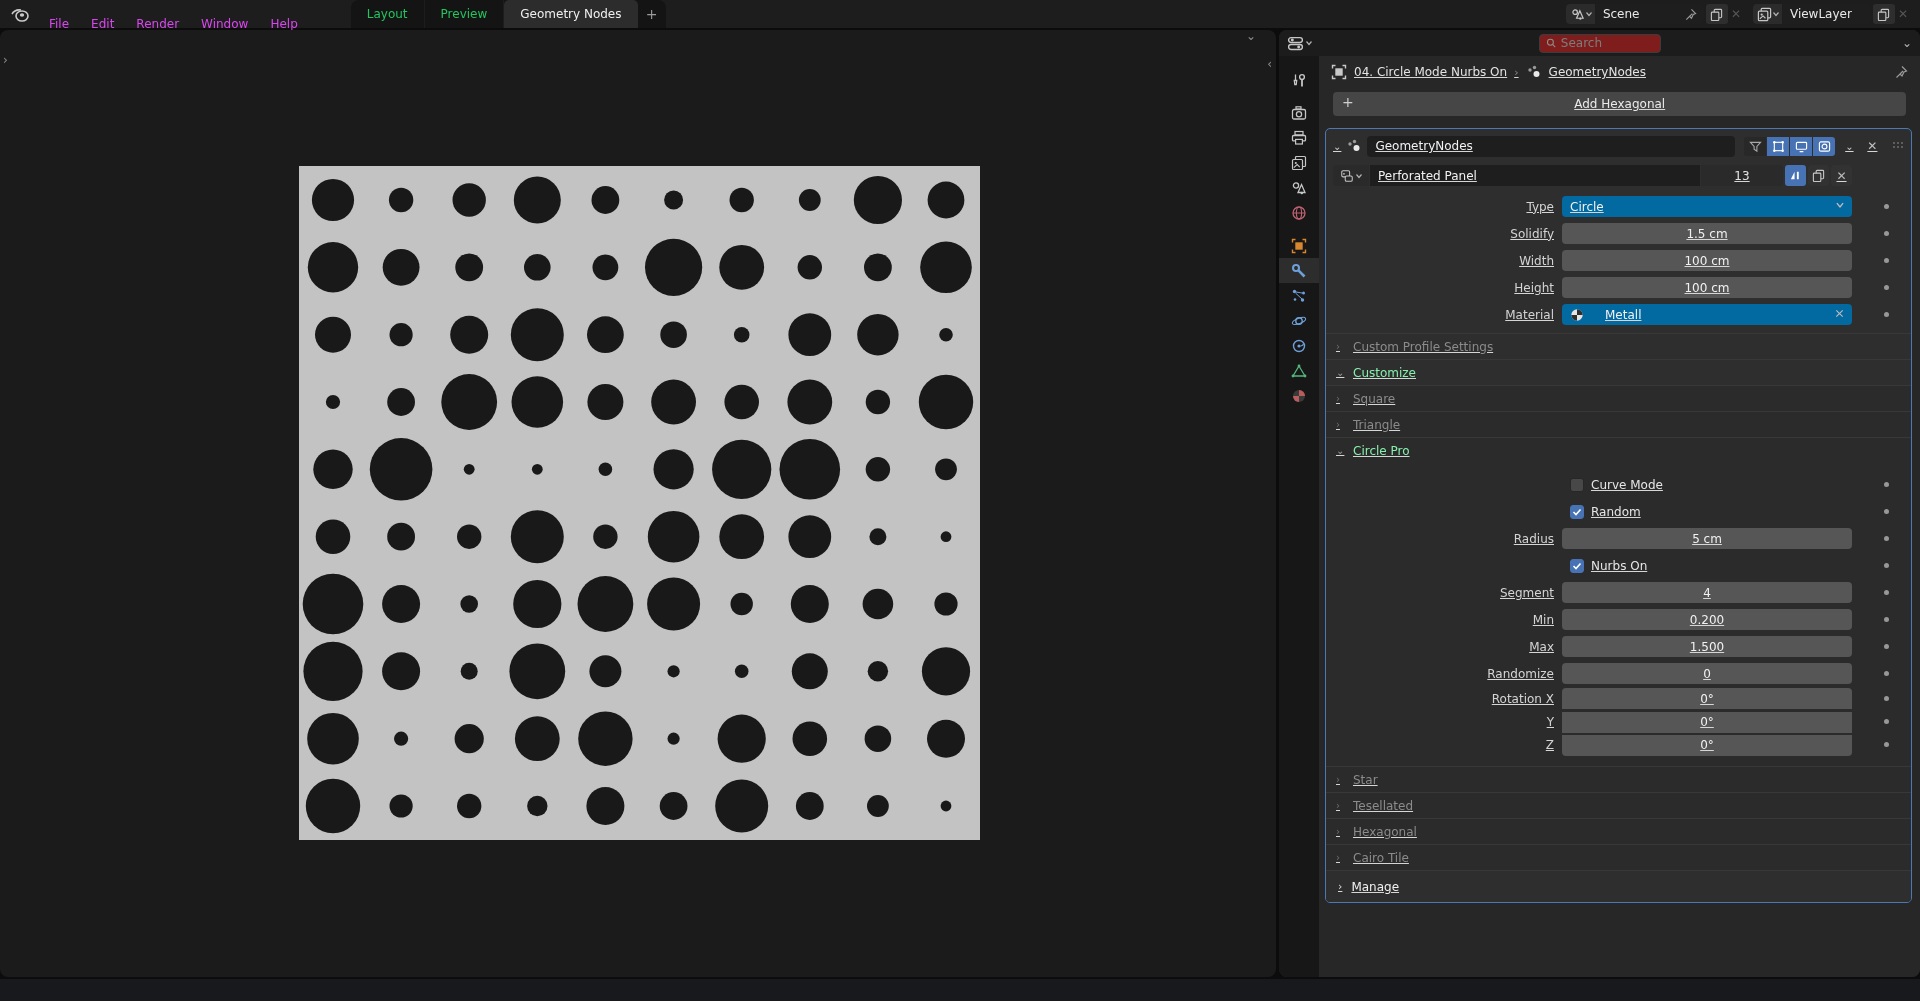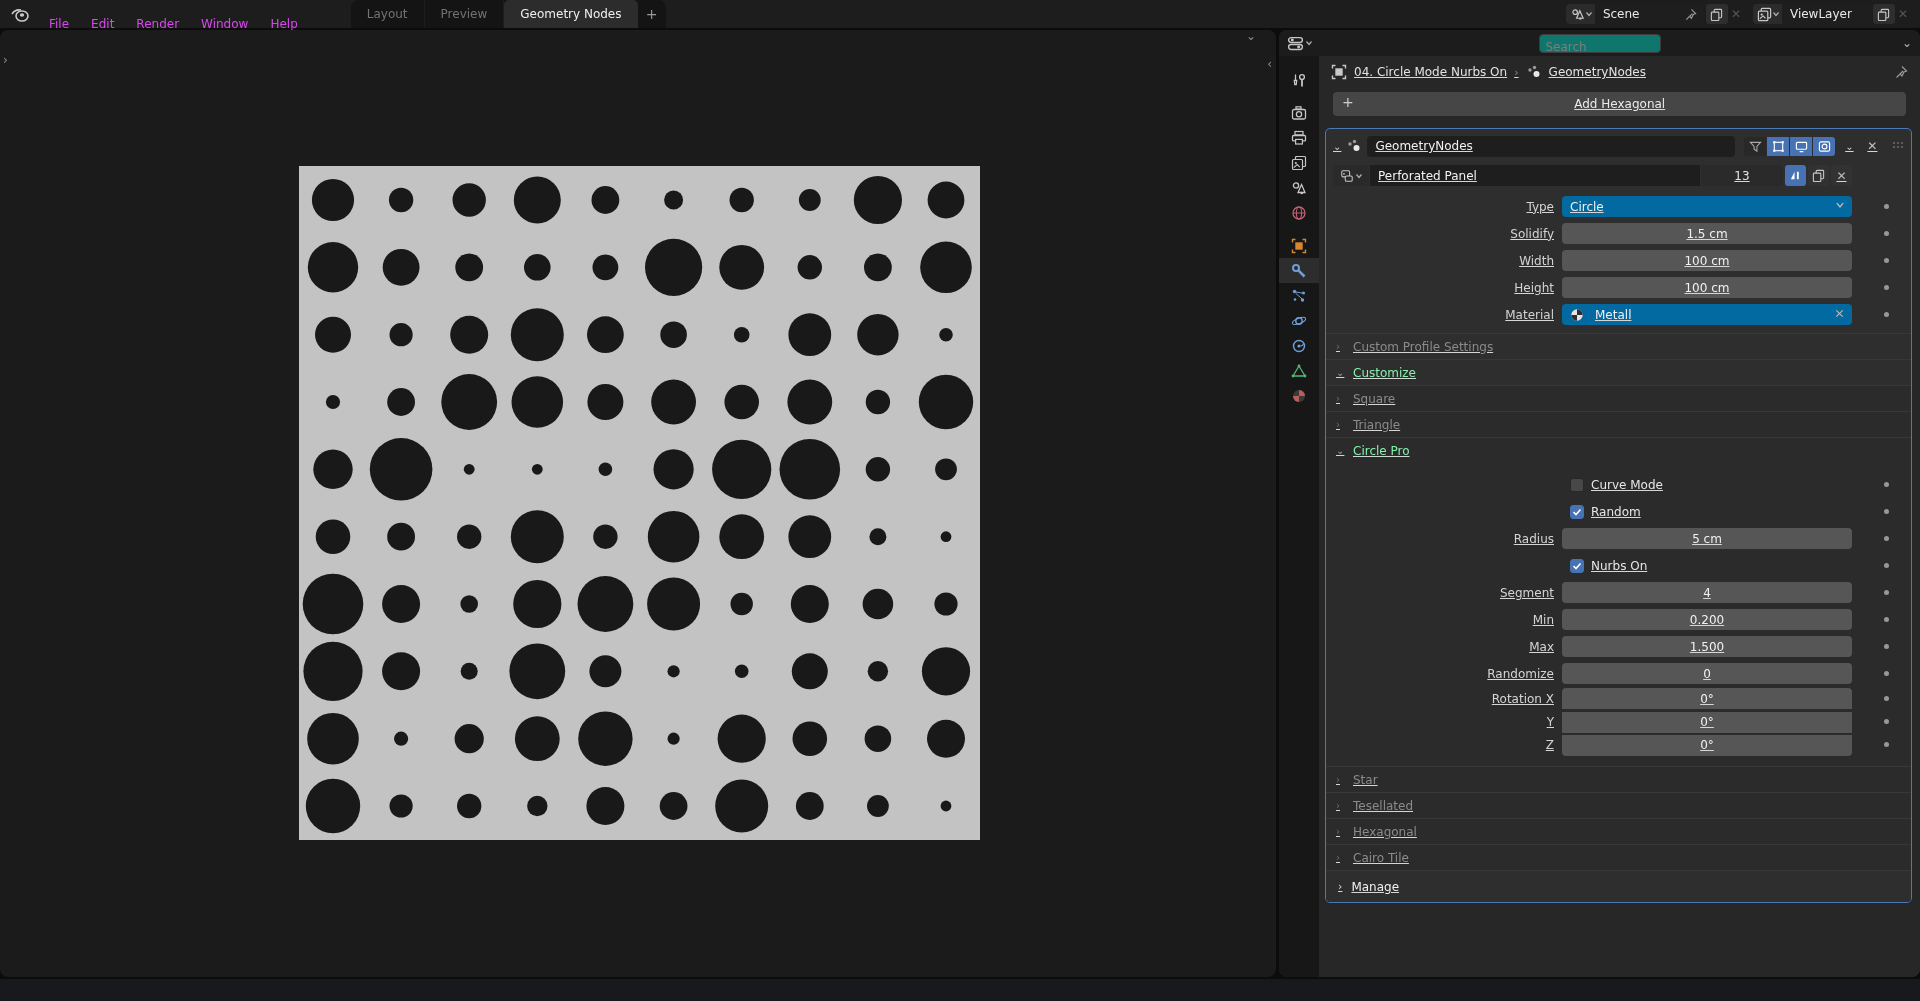--- a/index.html
+++ b/index.html
@@ -11,21 +11,21 @@
     -webkit-font-smoothing:antialiased;
   }
   svg { display:block; }
 
   
   .topbar { height:28px; background:#1d1d1d; display:flex; align-items:center; padding-left:10px; }
   .logo { margin-right:8px; }
   .menus { display:flex; }
   .menu-item { padding:0 11px; line-height:28px; color:#d946ef; cursor:default;margin-top:20px; }
   .tabstrip { display:flex; align-items:stretch; height:28px; margin-left:42px; background:#141414; border-radius:8px 8px 0 0; }
-  .wtab { padding:0 16px; line-height:28px; color:#737373; border-right:1px solid #1d1d1d; }
+  .wtab { padding:0 16px; line-height:28px; color:#22c55e; border-right:1px solid #1d1d1d; }
   .wtab.active { background:#2c2c2c; color:#efefef; border-radius:5px 5px 0 0; border-right:none; }
   .addtab { width:28px; text-align:center; line-height:28px; color:#9a9a9a; font-size:14px; }
   .topright { margin-left:auto; display:flex; align-items:center; gap:12px; padding-right:12px; }
   .selgroup { display:flex; align-items:center; height:20px; }
   .sel-iconbtn { display:flex; align-items:center; height:20px; background:#2b2b2b; border-radius:4px 0 0 4px; padding:0 2px 0 4px; }
   .sel-field { display:flex; align-items:center; height:20px; background:#1e1e1e; padding:0 7px; margin-left:1px; color:#e8e8e8; }
   .sel-field.endcap { border-radius:0 4px 4px 0; }
   .sel-field .grow { flex:1; }
   .minibtn { width:22px; height:20px; background:#2e2e2e; border-radius:3px; margin-left:2px; display:grid; place-items:center; }
   .xdim { color:#565656; margin-left:3px; font-size:12px; }
@@ -37,22 +37,22 @@
   .chev { position:absolute; color:#8f8f8f; font-size:12px; line-height:1; }
   .chev-open-toolbar { left:3px; top:24px; }
   .chev-header { right:20px; top:0px; }
   .chev-open-sidebar { right:4px; top:28px; }
 
   
   .props { flex:1; display:flex; flex-direction:column; background:#272727; border-radius:8px; overflow:hidden; }
   .props-header { height:26px; background:#1c1c1c; display:flex; align-items:center; position:relative; flex:none; padding:0 8px; }
   .edtype { display:flex; align-items:center; gap:1px; }
   .search { position:absolute; left:50%; transform:translateX(-50%); width:122px; height:19px;
-            background:#0f766e; border:1px solid #3c3c3c; border-radius:4px;
-            display:flex; align-items:center; padding:0 6px; gap:5px;flex-direction:column; }
+            background:#7f1d1d; border:1px solid #3c3c3c; border-radius:4px;
+            display:flex; align-items:center; padding:0 6px; gap:5px; }
   .search input { background:none; border:none; outline:none; width:100%; font:inherit; color:#c8c8c8; }
   .search input::placeholder { color:#7d7d7d; }
   .hdr-collapse { margin-left:auto; color:#b4b4b4; }
   .props-body { flex:1; display:flex; min-height:0;text-decoration:underline; }
   .tabcol { width:40px; flex:none; background:#171717; position:relative; }
   .ptab { position:absolute; left:0; width:40px; height:25px; display:grid; place-items:center; }
   .ptab.active { background:#2d2d2d; }
   .content { flex:1; background:#272727; padding-right:8px; position:relative; }
 
   .breadcrumb { height:32px; display:flex; align-items:center; padding:0 4px 0 12px; gap:7px; color:#e3e3e3; }
@@ -573,21 +573,21 @@
             </div>
             <div class="prow">
               <span class="plabel">Height</span>
               <div class="pfield slider">
                 <span>100 cm</span>
               </div>
               <span class="dot"></span>
             </div>
             <div class="prow">
               <span class="plabel">Material</span>
-              <div class="pfield dark" style="gap:11px">
+              <div class="pfield dark" style="gap:21px">
                 <svg width="14" height="14" viewBox="0 0 16 16">
                   <circle cx="8" cy="8" r="6.5" fill="#e4e4e4"></circle>
                   <path d="M8 1.5 A6.5 6.5 0 0 1 14.5 8 L8 8 Z" fill="#2e2e2e"></path>
                   <path d="M8 14.5 A6.5 6.5 0 0 1 1.5 8 L8 8 Z" fill="#2e2e2e"></path>
                 </svg>
                 <span>Metall</span>
                 <svg class="right-ic" width="11" height="11" viewBox="0 0 12 12">
                   <path d="M2.5 2.5 L9.5 9.5 M9.5 2.5 L2.5 9.5" stroke="#bdbdbd" stroke-width="1.2"></path>
                 </svg>
               </div>

